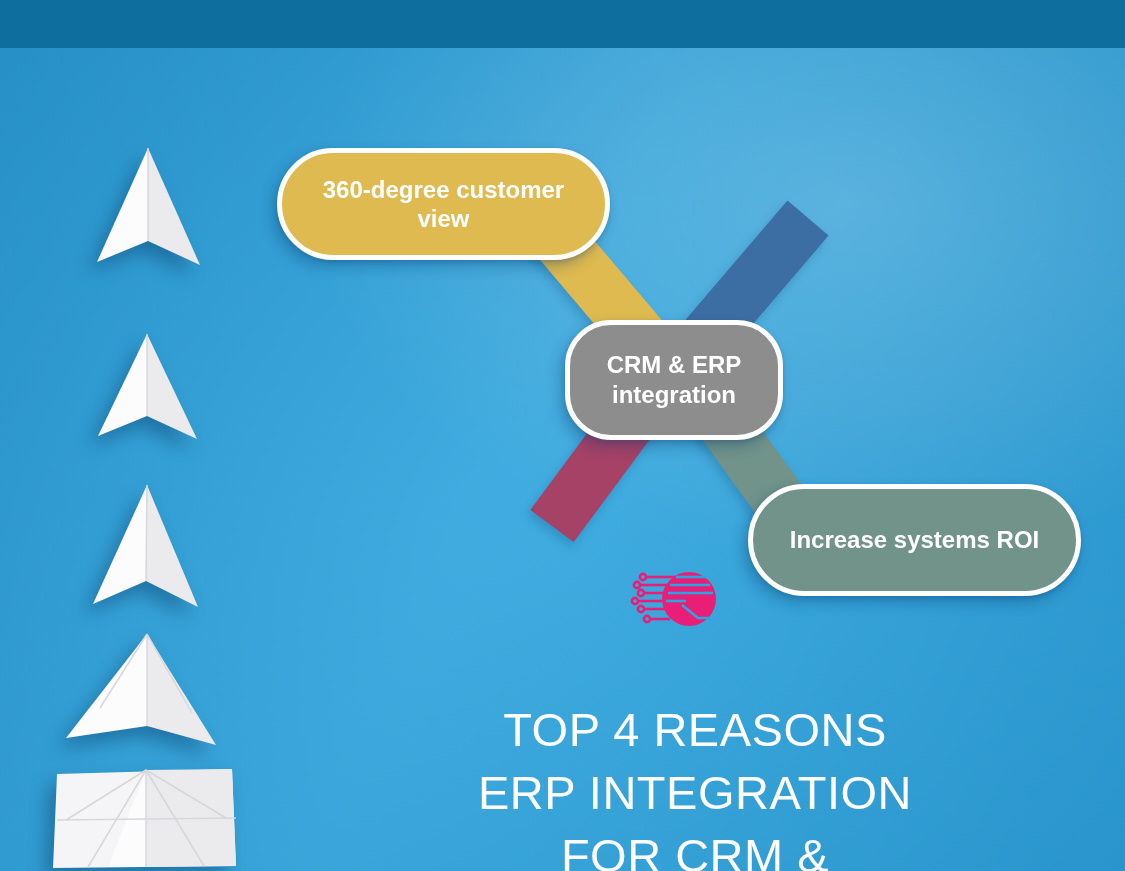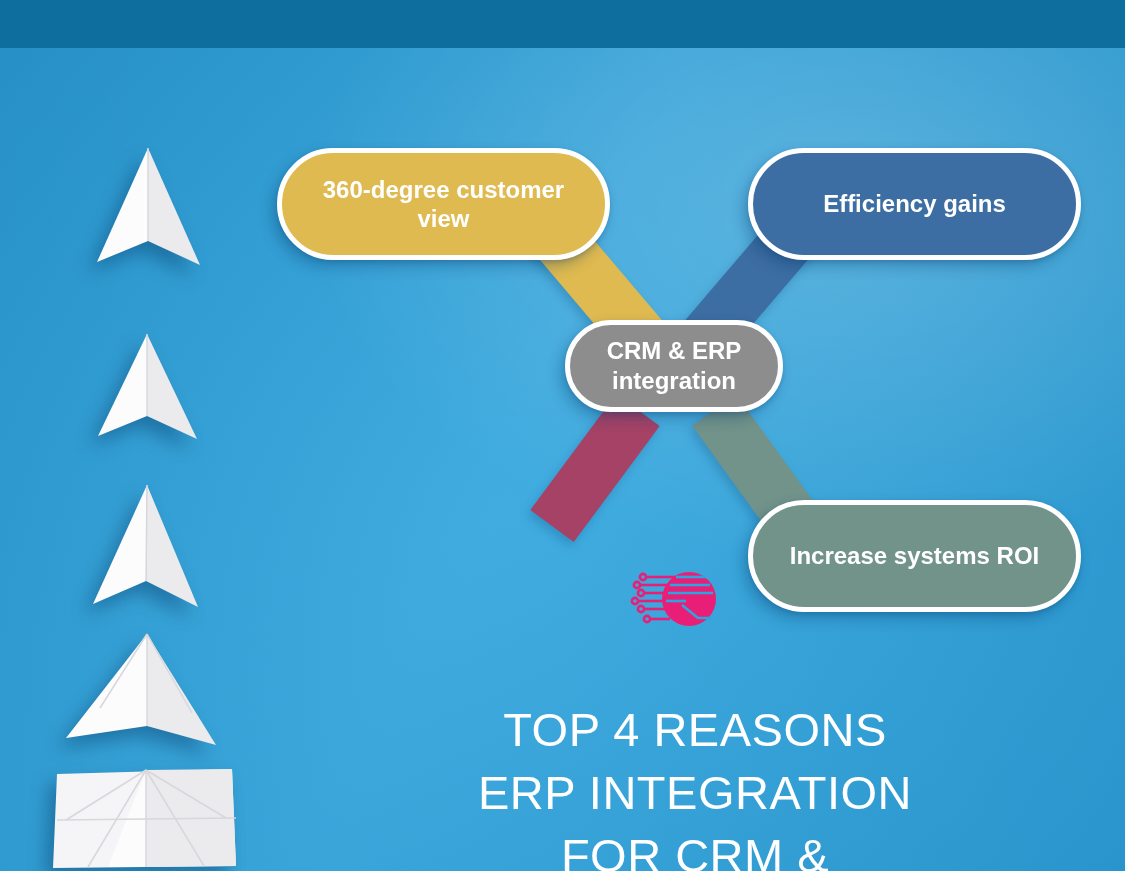--- a/index.html
+++ b/index.html
@@ -24,23 +24,23 @@
     border:5px solid #fff;box-sizing:border-box;
     display:flex;align-items:center;justify-content:center;text-align:center;
     color:#fff;font-weight:700;font-size:24px;line-height:1.22;
     box-shadow:-5px 7px 14px rgba(5,55,105,.30), 0 2px 4px rgba(5,55,105,.18);
     z-index:3;
   }
   .pill .pill-label{display:block;max-width:282px;}
   .pill-top-left{left:277px;top:100px;}
   .pill-top-right{left:748px;top:100px;}
   .pill-bottom-left{left:277px;top:452px;}
-  .pill-bottom-right{left:748px;top:452px;}
+  .pill-bottom-right{left:748px;top:436px;}
   .center-node{
-    position:absolute;left:565px;top:272px;width:218px;height:92px;border-radius:46px;
+    position:absolute;left:565px;top:272px;width:218px;height:120px;border-radius:46px;
     border:5px solid #fff;box-sizing:border-box;
     display:flex;align-items:center;justify-content:center;text-align:center;
     color:#fff;font-weight:700;font-size:24px;line-height:1.25;
     box-shadow:-5px 7px 14px rgba(5,55,105,.30), 0 2px 4px rgba(5,55,105,.18);
     z-index:4;
   }
   .center-node .pill-label{display:block;max-width:160px;}
 
   
   .connectors{z-index:2;}
@@ -114,23 +114,20 @@
   <svg class="layer connectors" width="1125" height="871" viewBox="0 0 1125 871">
     <line x1="540" y1="170" x2="650" y2="300" stroke-width="54" stroke="#dfba50"></line>
     <line x1="808" y1="170" x2="697" y2="300" stroke-width="54" stroke="#3c6da3"></line>
     <line x1="638" y1="362" x2="552" y2="478" stroke-width="54" stroke="#a54266"></line>
     <line x1="714" y1="362" x2="798" y2="478" stroke-width="54" stroke="#71938a"></line>
   </svg>
 
   <div class="pill pill-top-left" style="background-color: rgb(223, 186, 80);">
     <span class="pill-label">360-degree customer view</span>
   </div>
-  <div class="pill pill-top-right" style="background-color: rgb(60, 109, 163);">
-    <span class="pill-label">Efficiency gains</span>
-  </div>
   <div class="pill pill-bottom-right" style="background-color: rgb(113, 147, 138);">
     <span class="pill-label">Increase systems ROI</span>
   </div>
 
   <div class="center-node" style="background-color: rgb(142, 141, 142);">
     <span class="pill-label">CRM &amp; ERP integration</span>
   </div>
 
   <svg class="logo" width="100" height="82" viewBox="0 0 100 82">
     <g fill="#e91f77">

